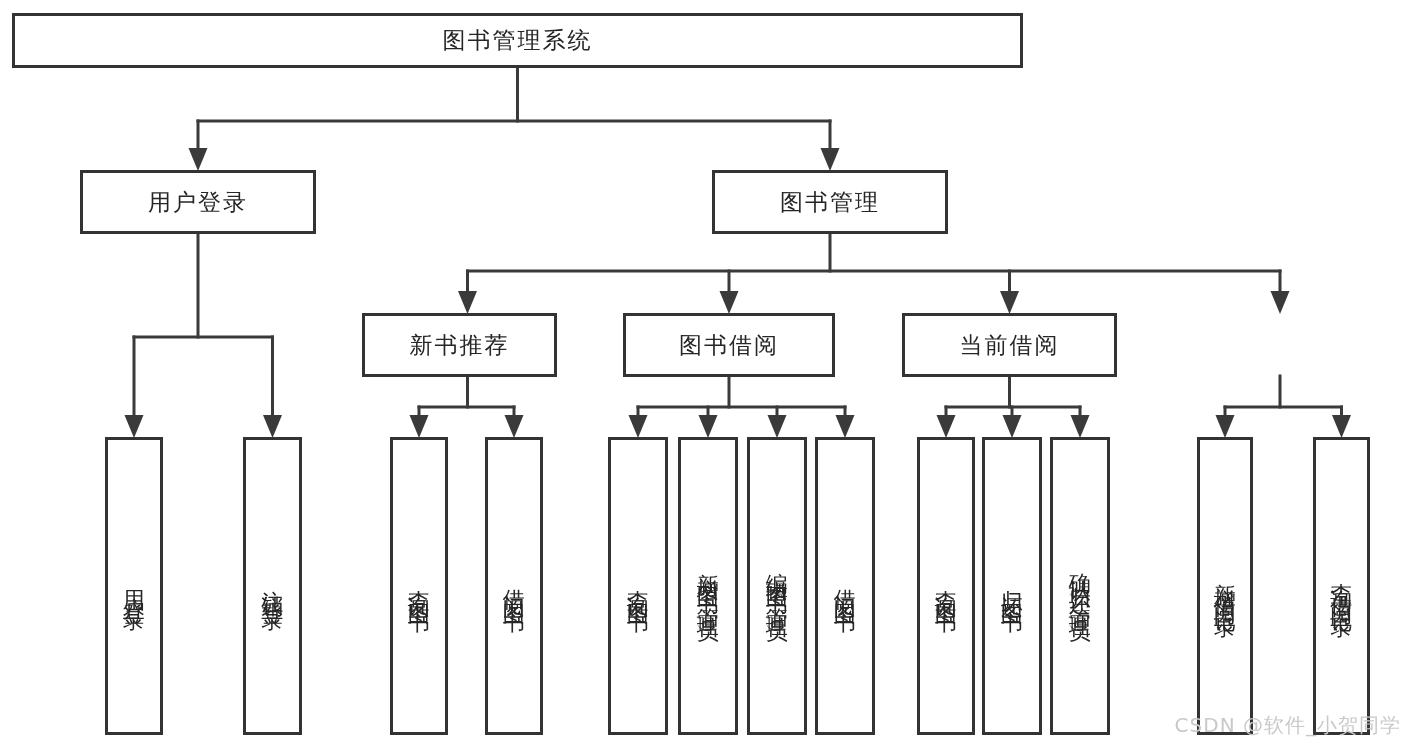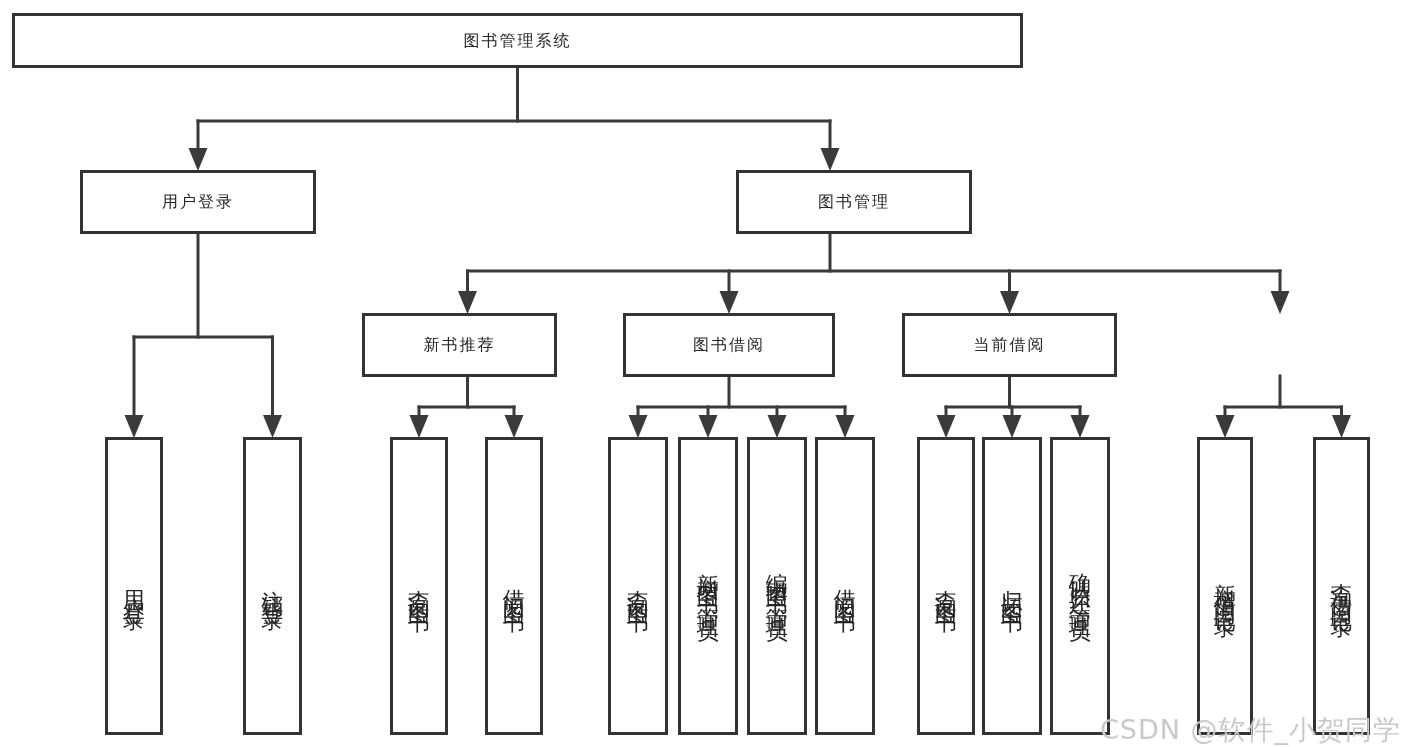--- a/index.html
+++ b/index.html
@@ -18,36 +18,36 @@
   #connectors path{stroke:var(--line);stroke-width:3;fill:none;stroke-linecap:square;}
   #connectors path.head{fill:var(--line);stroke:none;}
   .node{
     position:absolute;
     background:var(--fill);
     border:3px solid var(--border);
     display:flex;align-items:center;justify-content:center;
     color:var(--text);
   }
   .node .label{
-    font-size:16px;
+    font-size:23px;
     line-height:1.25;
     letter-spacing:2px;
     white-space:nowrap;
   }
   .node.vertical .label{
     writing-mode:vertical-rl;
     text-orientation:mixed;
     letter-spacing:7px;
     font-size:22px;
   }
   .watermark{
     position:absolute;
     right:4px;
     top:712px;
-    font-size:27px;
+    font-size:20px;
     color:var(--wm);
     letter-spacing:1px;
     white-space:nowrap;
     pointer-events:none;
   }
 </style>
 </head>
 <body>
 
 <div id="stage">
@@ -119,21 +119,21 @@
         <path class="head" d="M 1332 415 L 1351 415 L 1341.5 438 Z"></path>
       </g>
     </svg>
 
   <div class="node horizontal" style="left: 12px; top: 13px; width: 1011px; height: 55px;">
       <span class="label">图书管理系统</span>
     </div>
     <div class="node horizontal" style="left: 80px; top: 170px; width: 236px; height: 64px;">
       <span class="label">用户登录</span>
     </div>
-    <div class="node horizontal" style="left: 712px; top: 170px; width: 236px; height: 64px; margin-left: 24px;">
+    <div class="node horizontal" style="left: 712px; top: 170px; width: 236px; height: 64px;">
       <span class="label">图书管理</span>
     </div>
     <div class="node horizontal" style="left: 362px; top: 313px; width: 195px; height: 64px;">
       <span class="label">新书推荐</span>
     </div>
     <div class="node horizontal" style="left: 623px; top: 313px; width: 212px; height: 64px;">
       <span class="label">图书借阅</span>
     </div>
     <div class="node horizontal" style="left: 902px; top: 313px; width: 215px; height: 64px;">
       <span class="label">当前借阅</span>

